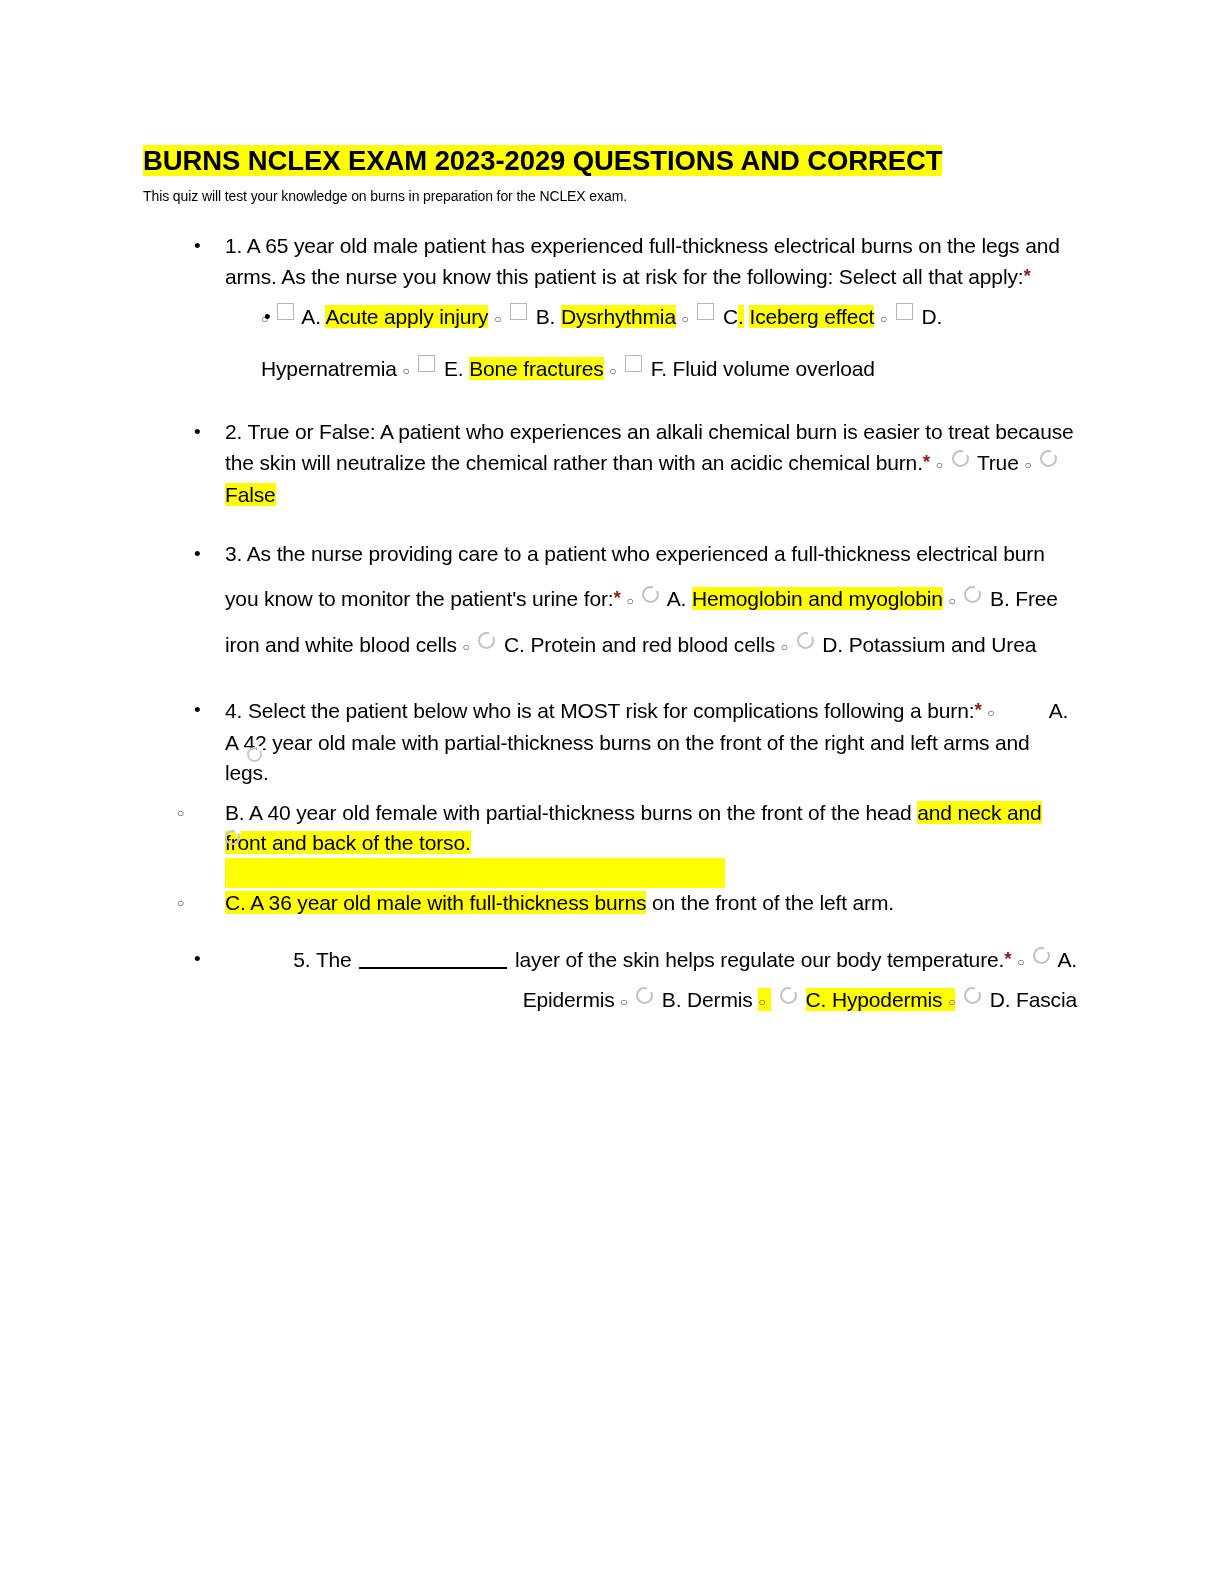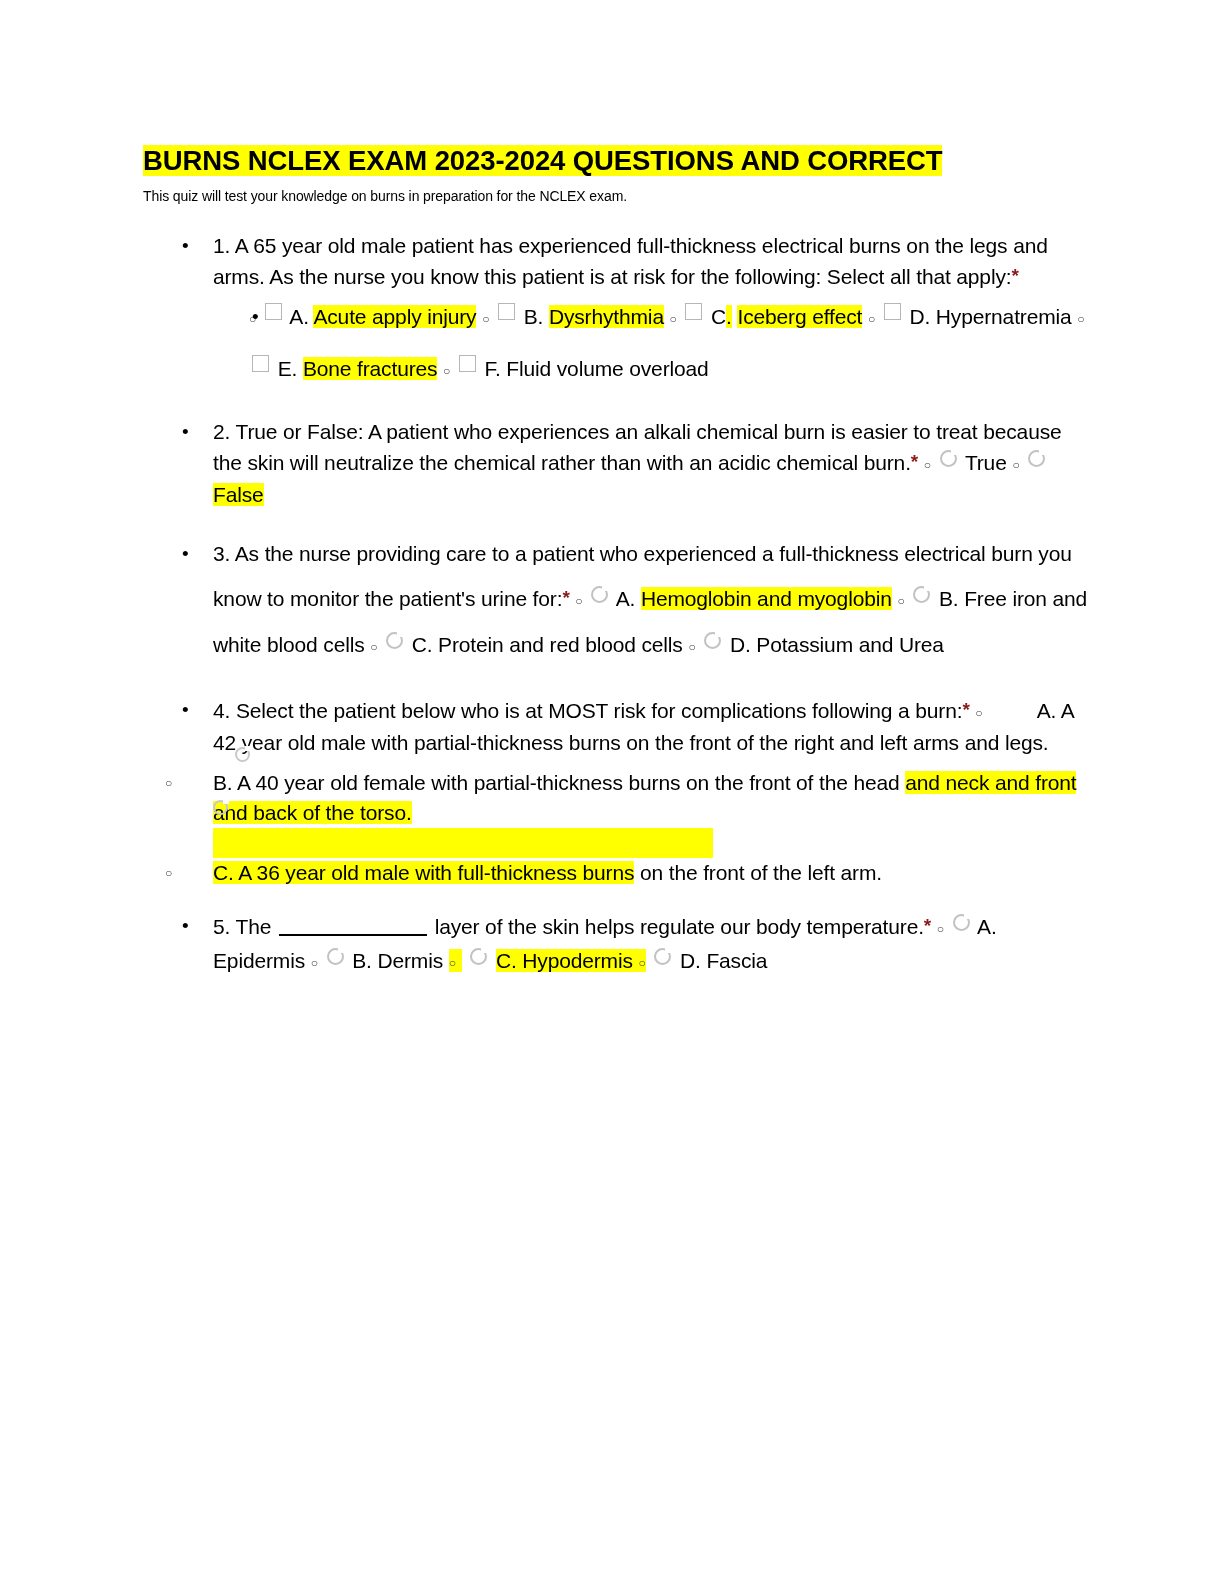--- a/index.html
+++ b/index.html
@@ -42,21 +42,21 @@
   .doc-subtitle {
     font-size: 14px;
     line-height: 30px;
     margin: 0 0 20px 0;
     letter-spacing: -0.1px;
   }
 
   
   .qlist {
     list-style: none;
-    margin: 0;
+    margin: 12px;
     padding: 0;
   }
   .qitem {
     position: relative;
     padding-left: 70px;
     margin-bottom: 21px;
     font-size: 21px;
     line-height: 30px;
     letter-spacing: -0.15px;
   }
@@ -196,21 +196,21 @@
     background: #ffffff;
   }
   .gap-lg { display: inline-block; width: 44px; }
 </style>
 </head>
 <body>
 
 <div class="page">
 
   <h1 class="doc-title">
-    <span class="hl">BURNS NCLEX EXAM 2023-2024 QUESTIONS AND CORRECT</span><br>
+    <span class="hl">BURNS NCLEX EXAM 2023-2029 QUESTIONS AND CORRECT</span><br>
   </h1>
 
   <p class="doc-subtitle">This quiz will test your knowledge on burns in preparation for the NCLEX exam.</p>
 
   <ul class="qlist">
 
     <li class="qitem">
       <span>1.</span>
       <span>A  65 year old male patient has experienced full-thickness electrical burns on the legs and arms. As the nurse you know this patient is at risk for the following: Select all that apply:</span><span class="req">*</span>
 
@@ -295,21 +295,21 @@
         <span class="artifact-radio" style="left:70px; top:32px;"></span>
         <span class="hl-band" style="width:500px; margin-left:0;"></span>
       </li>
 
       <li class="subitem" style="margin-bottom:4px;">
         <span class="hl">C. A 36 year old male with full-thickness burns</span><span> on the front of the left arm.</span>
       </li>
 
     </ul>
 
-    <li class="qitem" style="line-height:32px; margin-top:22px;">
+    <li class="qitem" style="line-height:38px; margin-top:22px;text-align:right;">
       <span>5.</span>
       <span>The</span>
       <span class="blank"></span>
       <span>layer of the skin helps regulate our body temperature.</span><span class="req">*</span>
       <span class="obullet">○</span>
       <span class="radio"></span>
       <span>A.</span>
       <span>Epidermis</span>
       <span class="obullet">○</span>
       <span class="radio"></span>

